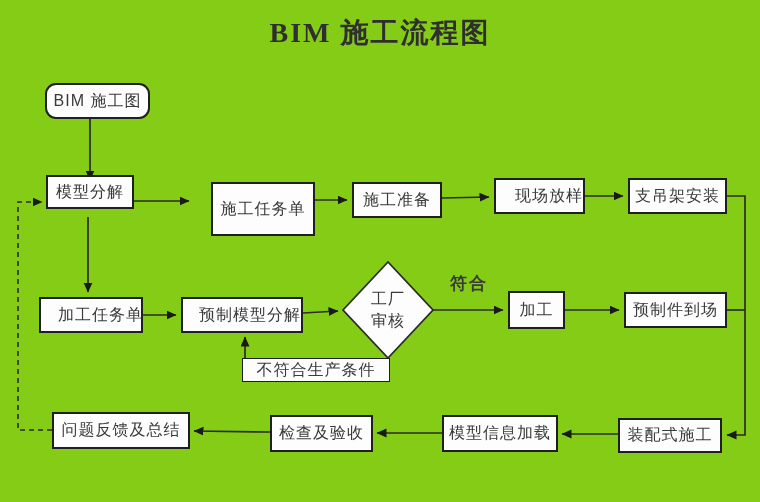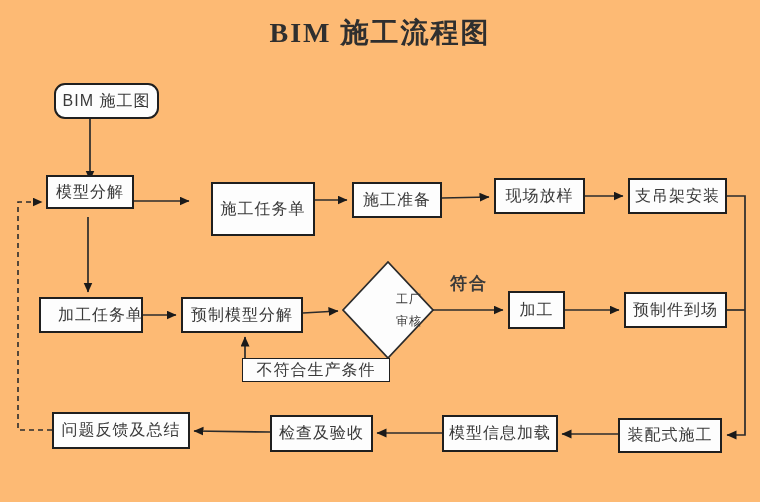--- a/index.html
+++ b/index.html
@@ -5,21 +5,21 @@
   html, body {
     margin: 0;
     padding: 0;
     background: #ffffff;
     font-family: "Liberation Sans", "DejaVu Sans", sans-serif;
   }
   .canvas {
     position: relative;
     width: 760px;
     height: 502px;
-    background: #fdba74;
+    background: #84cc16;
     overflow: hidden;
   }
   .title {
     position: absolute;
     left: 0;
     top: 14px;
     width: 760px;
     margin: 0;
     text-align: center;
     font-family: "Liberation Serif", "DejaVu Serif", serif;
@@ -46,23 +46,23 @@
     justify-content: center;
     font-size: 16px;
     letter-spacing: 1px;
     white-space: nowrap;
   }
   .node.thick { border-width: 2.5px; }
   .node.rounded { border-radius: 11px; border-width: 2.5px; }
   .diamond-label {
     position: absolute;
     color: #3a3a3a;
-    font-size: 12px;
+    font-size: 16px;
     letter-spacing: 1px;
-    text-align: right;
+    text-align: center;
     line-height: 22px;
     background: transparent;
   }
   .edge-label {
     position: absolute;
     color: #3a3a3a;
     font-size: 17px;
     letter-spacing: 2px;
     background: transparent;
     font-weight: bold;
@@ -115,49 +115,49 @@
     
     <line x1="442" y1="433" x2="377" y2="433" stroke="#2b2b2b" stroke-width="1.7" marker-end="url(#arr)"></line>
     
     <line x1="270" y1="432" x2="194" y2="431" stroke="#2b2b2b" stroke-width="1.7" marker-end="url(#arr)"></line>
      模型分解 (虚线反馈) --&gt;
     <polyline points="52,430 18,430 18,202 42,202" fill="none" stroke="#2b2b2b" stroke-width="1.6" stroke-dasharray="5,4" marker-end="url(#arr)"></polyline>
     
     <polygon points="343,310 388,262 433,310 388,358" fill="#fdfdfd" stroke="#2b2b2b" stroke-width="1.8"></polygon>
   </svg>
 
-  <div class="node rounded" style="left:54px; top:83px; width:105px; height:36px;">
+  <div class="node rounded" style="left:45px; top:83px; width:105px; height:36px;">
     <span>BIM 施工图</span>
   </div>
 
   <div class="node" style="left:46px; top:175px; width:88px; height:34px;">
     <span>模型分解</span>
   </div>
 
   <div class="node thick" style="left:211px; top:182px; width:104px; height:54px;">
     <span>施工任务单</span>
   </div>
 
   <div class="node thick" style="left:352px; top:182px; width:90px; height:36px;">
     <span>施工准备</span>
   </div>
 
-  <div class="node" style="left:494px; top:178px; width:91px; height:36px;">
+  <div class="node" style="left:494px; top:178px; width:91px; height:36px;justify-content:flex-end;">
     <span>现场放样</span>
   </div>
 
   <div class="node" style="left:628px; top:178px; width:99px; height:36px;">
     <span>支吊架安装</span>
   </div>
 
   <div class="node thick" style="left:39px; top:297px; width:104px; height:36px;padding-left:19px;">
     <span>加工任务单</span>
   </div>
 
-  <div class="node" style="left:181px; top:297px; width:122px; height:36px;">
+  <div class="node" style="left:181px; top:297px; width:122px; height:36px;justify-content:flex-end;">
     <span>预制模型分解</span>
   </div>
 
   <div class="diamond-label" style="left:354px; top:288px; width:68px;">
     <div>工厂</div>
     <div>审核</div>
   </div>
 
   <div class="edge-label" style="left:450px; top:272px;">符合</div>
 

